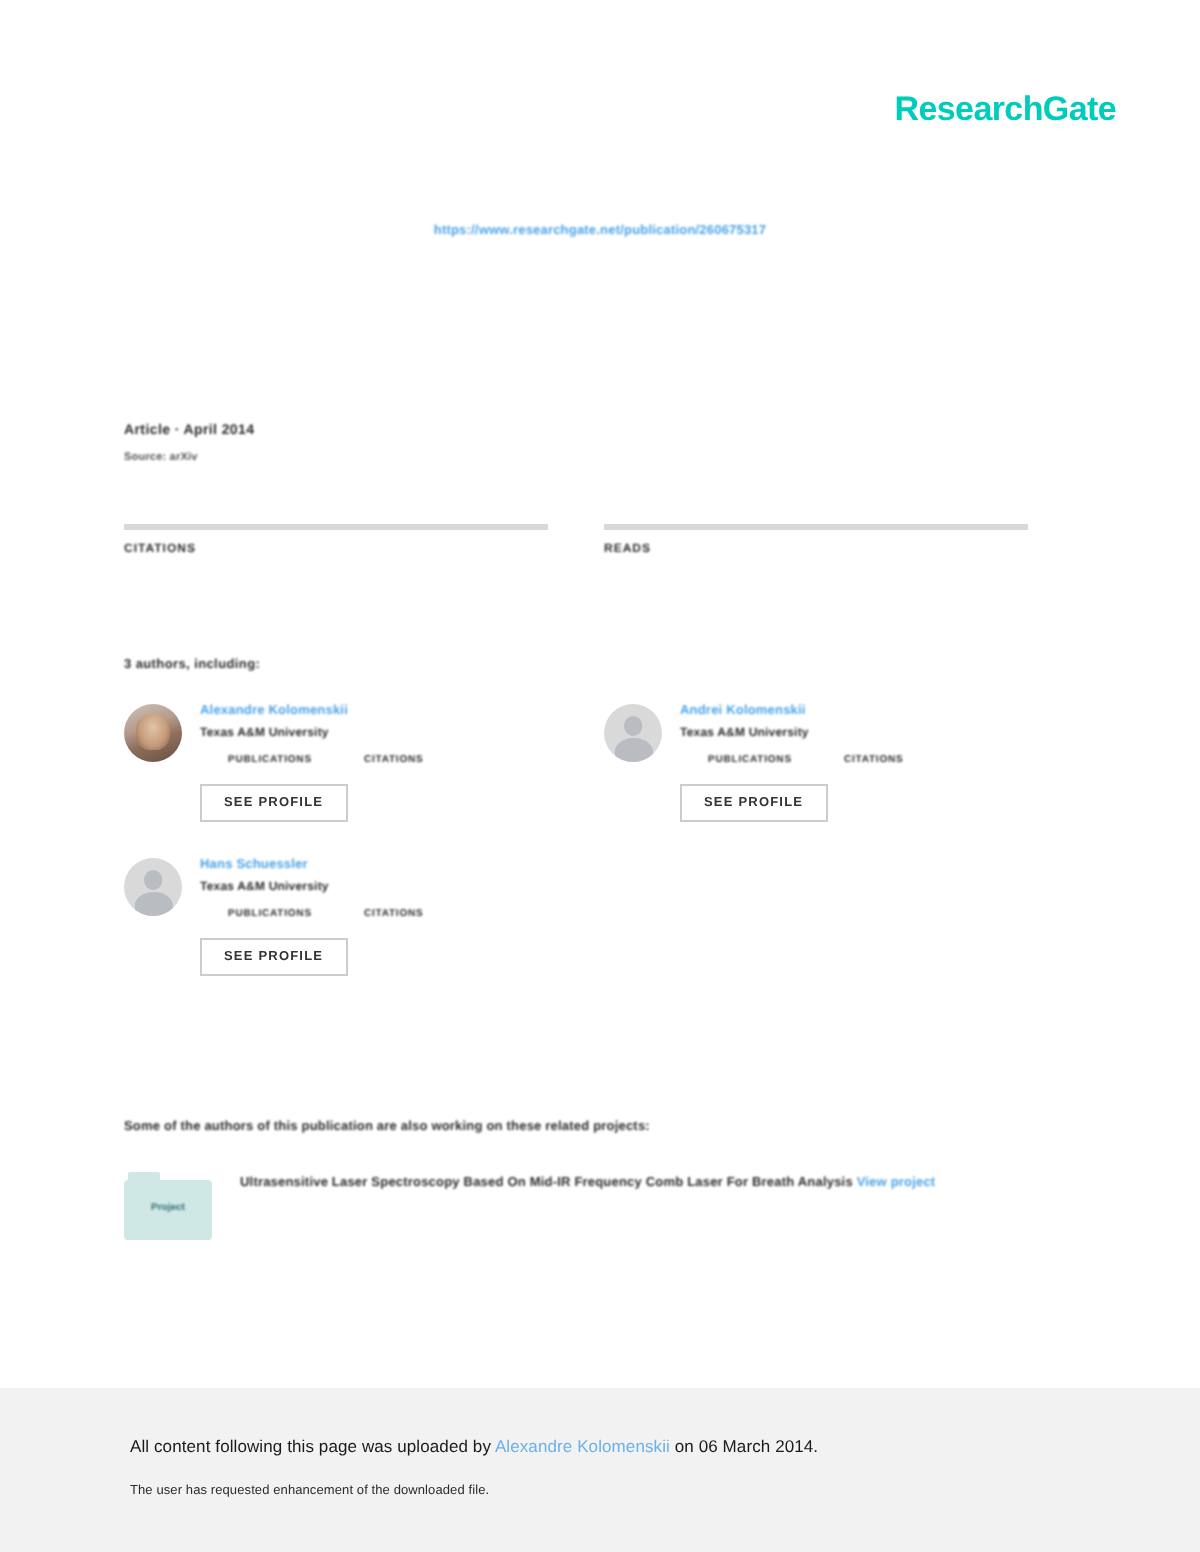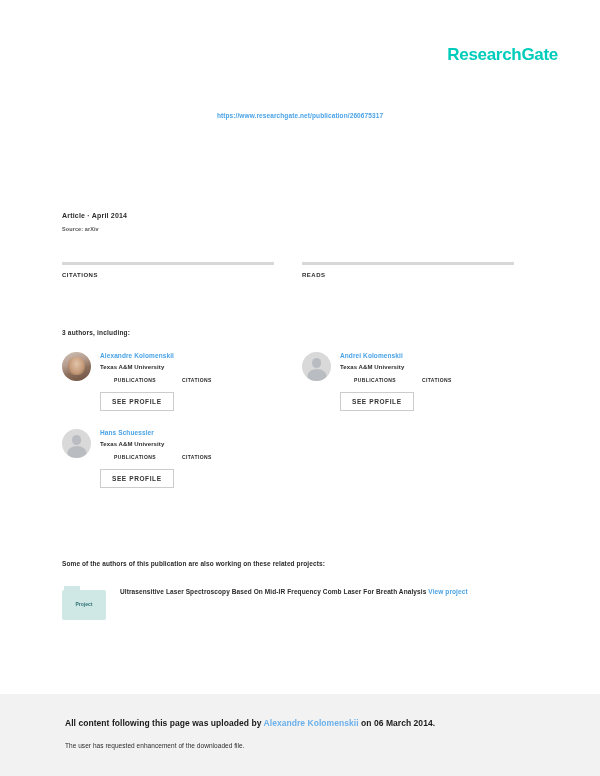--- a/index.html
+++ b/index.html
@@ -290,21 +290,20 @@
     top: 694px;
     width: 600px;
     height: 82px;
     background: #f2f2f2;
     padding: 24px 65px 0 65px;
   }
   .footer-main {
     font-size: 8.5px;
     color: #1a1a1a;
     letter-spacing: 0.05px;
-    font-weight: bold;
   }
   .footer-main .uploader { color: #6cb0ea; }
   .footer-sub {
     margin-top: 14px;
     font-size: 6.5px;
     color: #2b2b2b;
     letter-spacing: 0.05px;
   }
 </style>
 </head>

